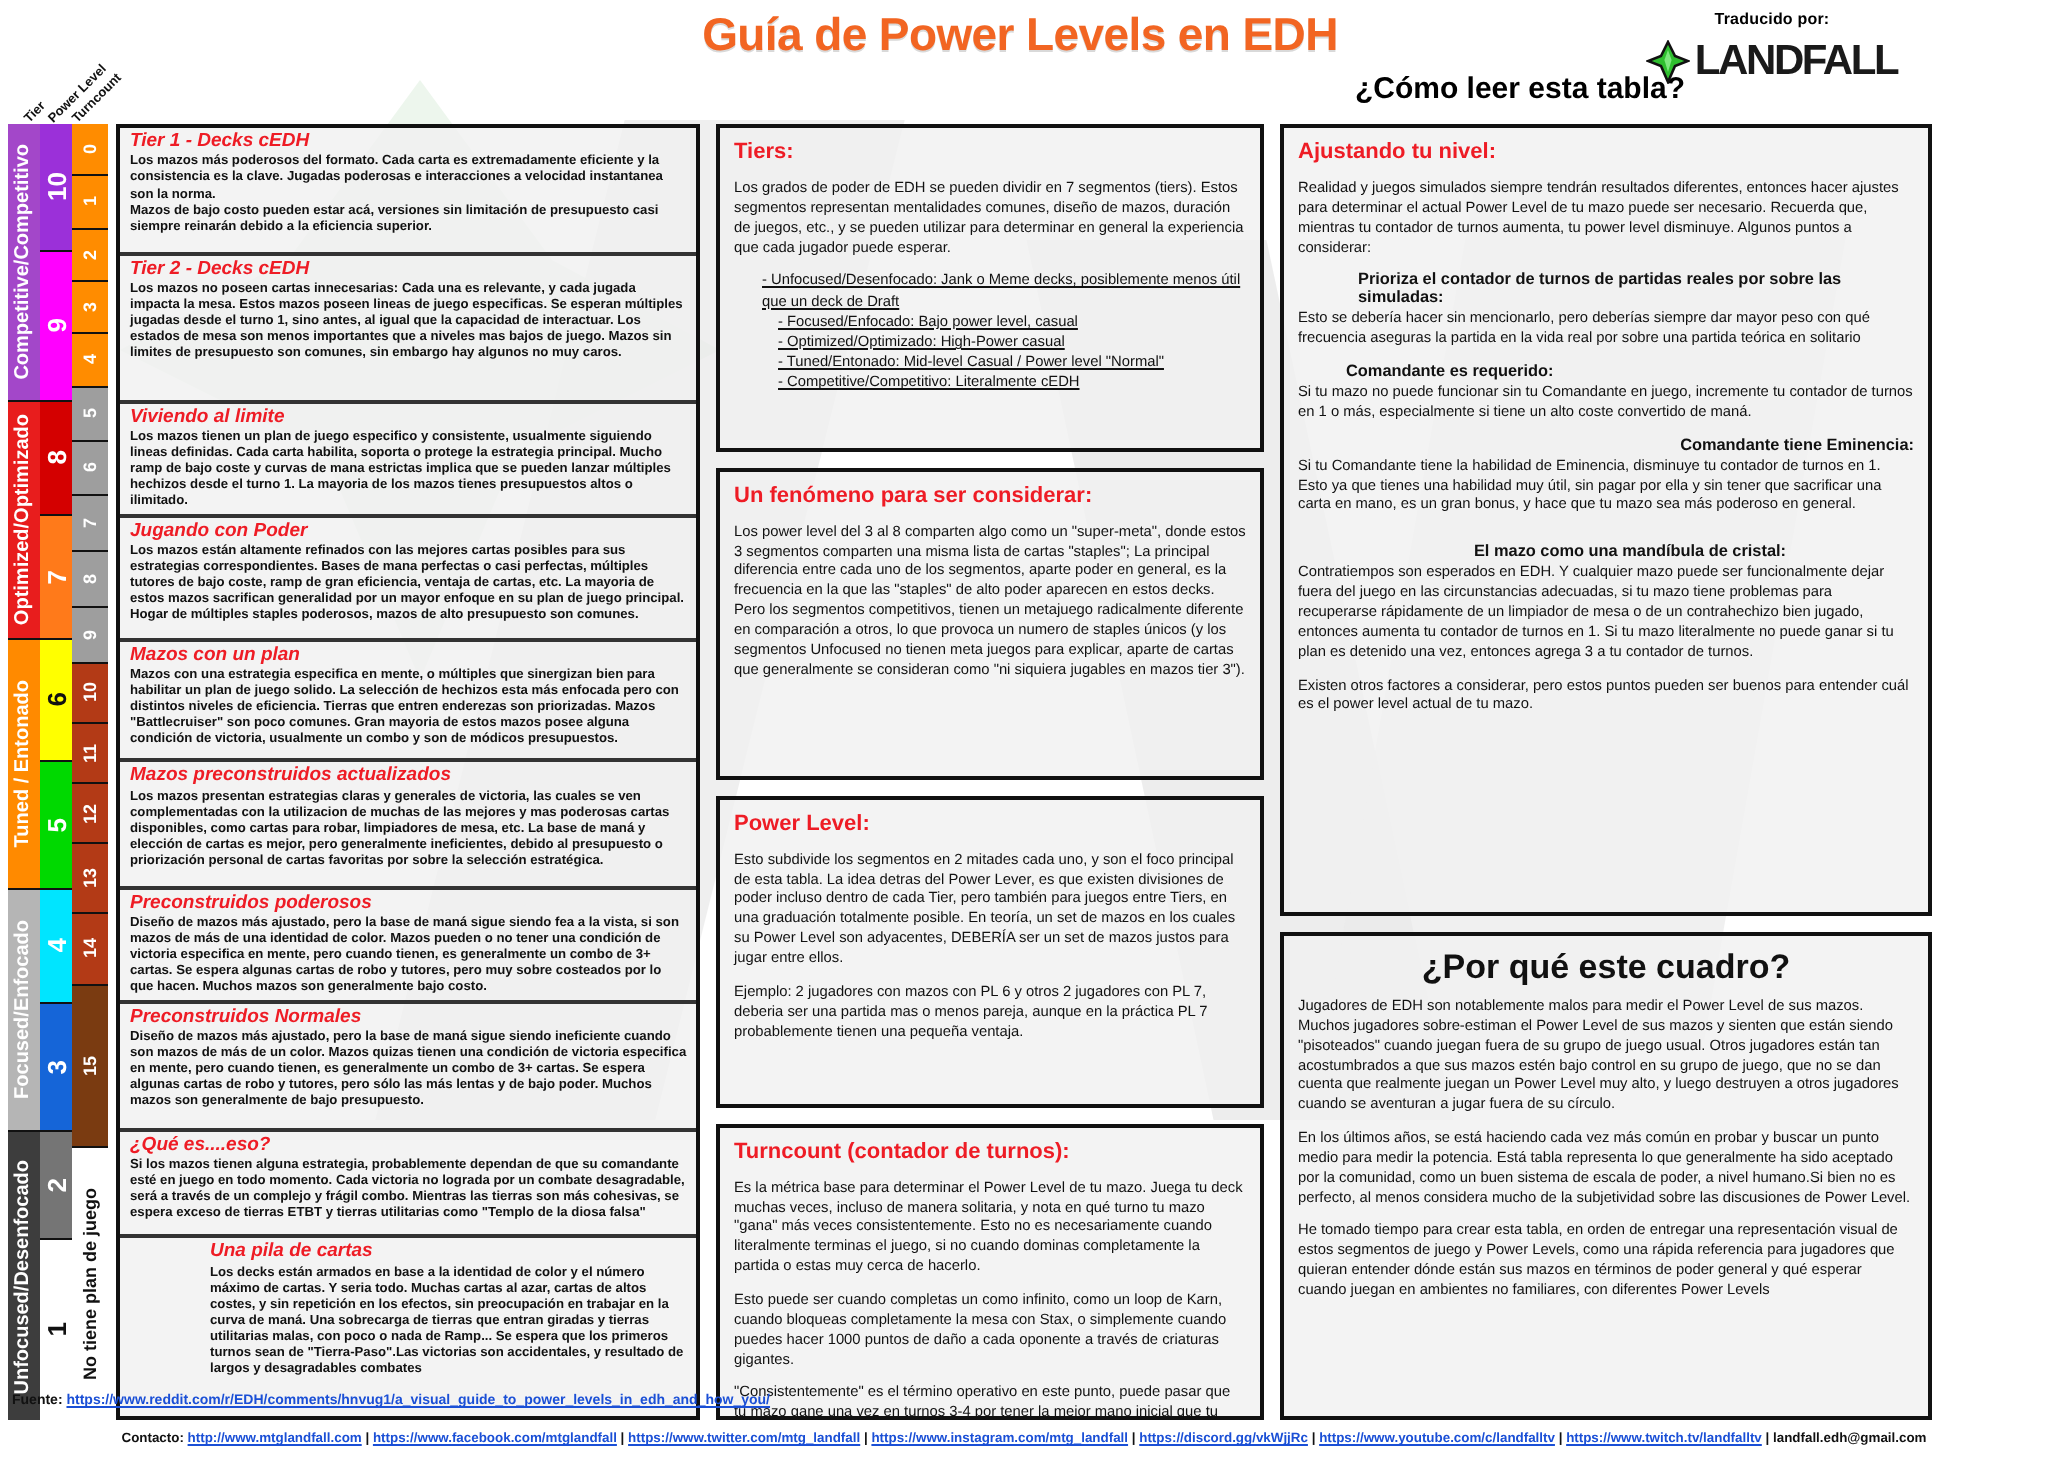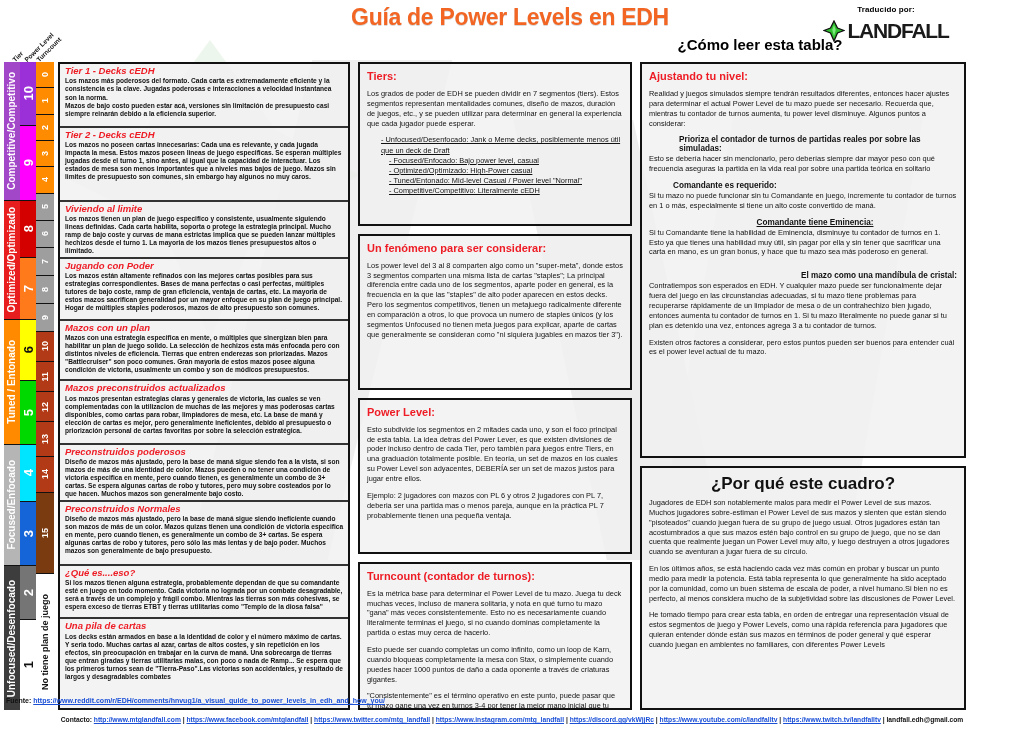--- a/index.html
+++ b/index.html
@@ -342,21 +342,21 @@
           <div class="desc-b">Diseño de mazos más ajustado, pero la base de maná sigue siendo fea a la vista, si son mazos de más de una identidad de color. Mazos pueden o no tener una condición de victoria especifica en mente, pero cuando tienen, es generalmente un combo de 3+ cartas. Se espera algunas cartas de robo y tutores, pero muy sobre costeados por lo que hacen. Muchos mazos son generalmente bajo costo.</div>
         </div>
         <div class="desc-item" style="height: 74px;">
           <div class="desc-h">Preconstruidos Normales</div>
           <div class="desc-b">Diseño de mazos más ajustado, pero la base de maná sigue siendo ineficiente cuando son mazos de más de un color. Mazos quizas tienen una condición de victoria especifica en mente, pero cuando tienen, es generalmente un combo de 3+ cartas. Se espera algunas cartas de robo y tutores, pero sólo las más lentas y de bajo poder. Muchos mazos son generalmente de bajo presupuesto.</div>
         </div>
         <div class="desc-item" style="height: 62px;">
           <div class="desc-h">¿Qué es....eso?</div>
           <div class="desc-b">Si los mazos tienen alguna estrategia, probablemente dependan de que su comandante esté en juego en todo momento. Cada victoria no lograda por un combate desagradable, será a través de un complejo y frágil combo. Mientras las tierras son más cohesivas, se espera exceso de tierras ETBT y tierras utilitarias como "Templo de la diosa falsa"</div>
         </div>
-        <div class="desc-item" style="height: 104px;">
+        <div class="desc-item" style="height: 104px; margin-left: 40px;">
           <div class="desc-h">Una pila de cartas</div>
           <div class="desc-b">Los decks están armados en base a la identidad de color y el número máximo de cartas. Y seria todo. Muchas cartas al azar, cartas de altos costes, y sin repetición en los efectos, sin preocupación en trabajar en la curva de maná. Una sobrecarga de tierras que entran giradas y tierras utilitarias malas, con poco o nada de Ramp... Se espera que los primeros turnos sean de "Tierra-Paso".Las victorias son accidentales, y resultado de largos y desagradables combates</div>
         </div>
       </div>
 
     <div class="text-col mid-col" id="mid-col">
         <div class="panel" style="height: 168px;">
           <div class="p-h">Tiers:</div>
           <div class="p-b">Los grados de poder de EDH se pueden dividir en 7 segmentos (tiers). Estos segmentos representan mentalidades comunes, diseño de mazos, duración de juegos, etc.,  y se pueden utilizar para determinar en general la experiencia que cada jugador puede esperar.</div>
           <div class="p-list">
@@ -386,23 +386,23 @@
       </div>
 
     <div class="text-col right-col">
       <div class="panel" id="right-top" style="flex:1 1 auto;">
           <div class="p-h">Ajustando tu nivel:</div>
           <div class="p-b">Realidad y juegos simulados siempre tendrán resultados diferentes, entonces hacer ajustes para determinar el actual Power Level de tu mazo puede ser necesario. Recuerda que, mientras tu contador de turnos aumenta, tu power level disminuye. Algunos puntos a considerar:</div>
           <div class="p-sub" style="text-align: left; padding-left: 30px;">Prioriza el contador de turnos de partidas reales por sobre las simuladas:</div>
           <div class="p-b">Esto se debería hacer sin mencionarlo, pero deberías siempre dar mayor peso con qué frecuencia aseguras la partida en la vida real por sobre una partida teórica en solitario</div>
           <div class="p-sub" style="text-align: left; padding-left: 24px;">Comandante es requerido:</div>
           <div class="p-b">Si tu mazo no puede funcionar sin tu Comandante en juego, incremente tu contador de turnos en 1 o más, especialmente si tiene un alto coste convertido de maná.</div>
-          <div class="p-sub" style="text-align: center; padding-left: 24px; text-decoration: underline;">Comandante tiene Eminencia:</div>
+          <div class="p-sub" style="text-align: right; padding-left: 24px;">Comandante tiene Eminencia:</div>
           <div class="p-b">Si tu Comandante tiene la habilidad de Eminencia, disminuye tu contador de turnos en 1. Esto ya que tienes una habilidad muy útil, sin pagar por ella y sin tener que sacrificar una carta en mano, es un gran bonus, y hace que tu mazo sea más poderoso en general.</div>
-          <div class="p-sub" style="text-align: right; padding-left: 24px; margin-top: 14px;">El mazo como una mandíbula de cristal:</div>
+          <div class="p-sub" style="text-align: center; padding-left: 24px; margin-top: 14px;">El mazo como una mandíbula de cristal:</div>
           <div class="p-b">Contratiempos son esperados en EDH. Y cualquier mazo puede ser funcionalmente dejar fuera del juego en las circunstancias adecuadas, si tu mazo tiene problemas para recuperarse rápidamente de un limpiador de mesa o de un contrahechizo bien jugado, entonces aumenta tu contador de turnos en 1. Si tu mazo literalmente no puede ganar si tu plan es detenido una vez, entonces agrega 3 a tu contador de turnos.</div>
           <div class="p-b">Existen otros factores a considerar, pero estos puntos pueden ser buenos para entender cuál es el power level actual de tu mazo.</div>
         </div>
       <div class="panel" id="right-bottom" style="height:244px;">
           <div class="p-title-center">¿Por qué este cuadro?</div>
           <div class="p-b">Jugadores de EDH son notablemente malos para medir el Power Level de sus mazos. Muchos jugadores sobre-estiman el Power Level de sus mazos y sienten que están siendo "pisoteados" cuando juegan fuera de su grupo de juego usual. Otros jugadores están tan acostumbrados a que sus mazos estén bajo control en su grupo de juego, que no se dan cuenta que realmente juegan un Power Level muy alto, y luego destruyen a otros jugadores cuando se aventuran a jugar fuera de su círculo.</div>
           <div class="p-b">En los últimos años, se está haciendo cada vez más común en probar y buscar un punto medio para medir la potencia. Está tabla representa lo que generalmente ha sido aceptado por la comunidad, como un buen sistema de escala de poder, a nivel humano.Si bien no es perfecto, al menos considera mucho de la subjetividad sobre las discusiones de Power Level.</div>
           <div class="p-b">He tomado tiempo para crear esta tabla, en orden de entregar una representación visual de estos segmentos de juego y Power Levels, como una rápida referencia para jugadores que quieran entender dónde están sus mazos en términos de poder general y qué esperar cuando juegan en ambientes no familiares, con diferentes Power Levels</div>
         </div>
     </div>

